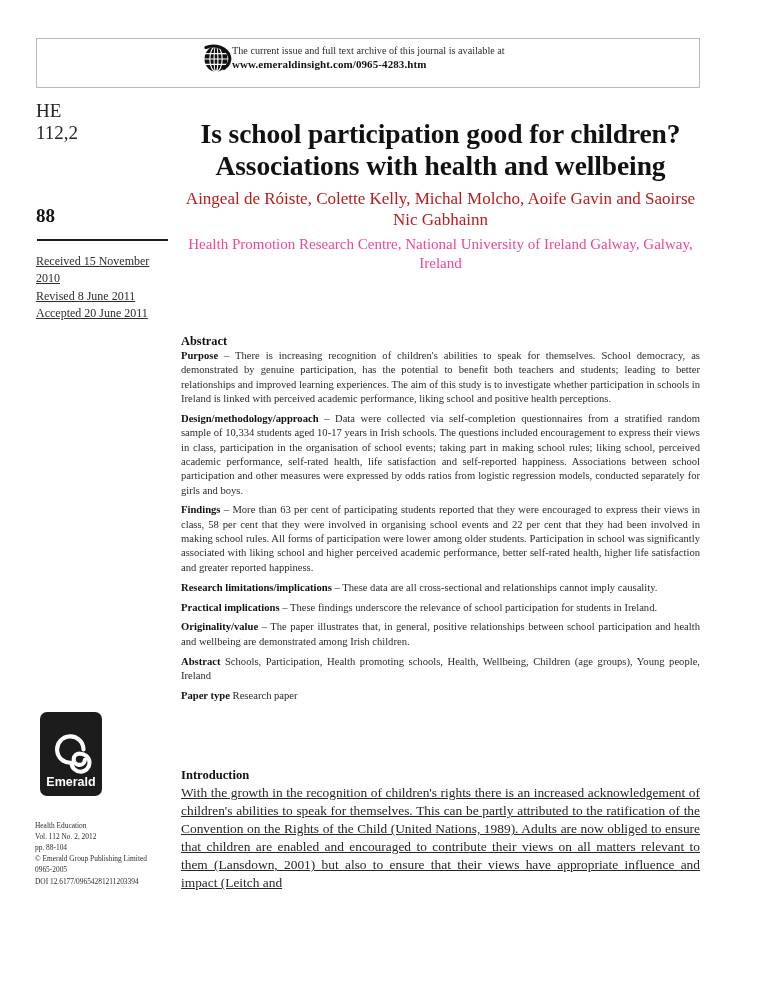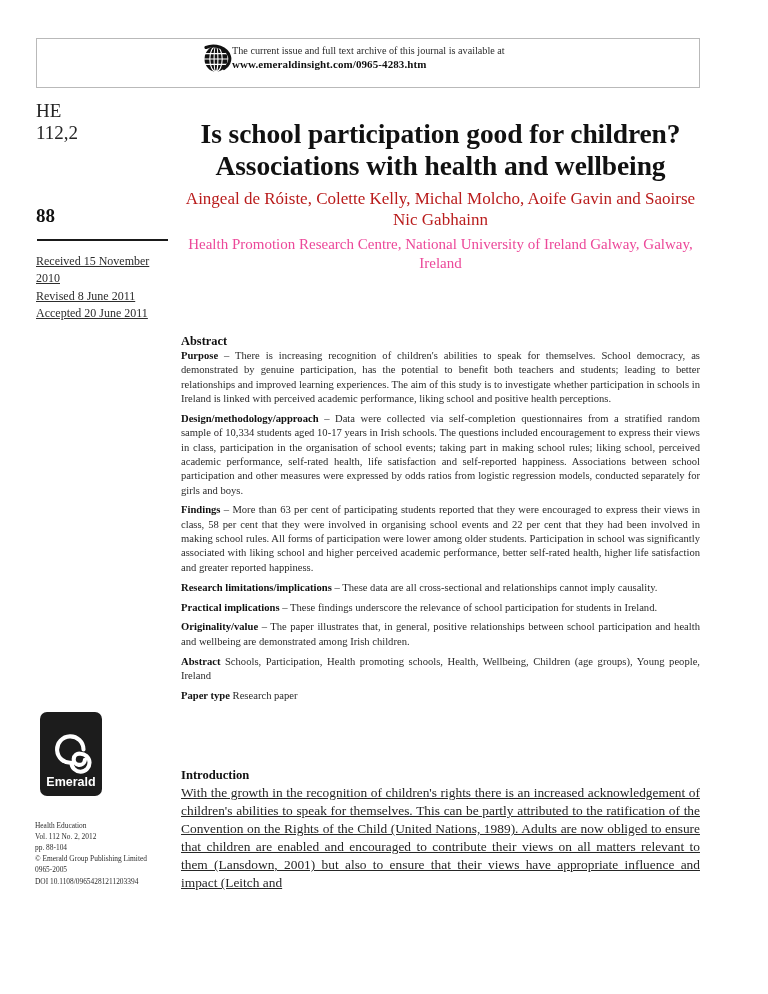--- a/index.html
+++ b/index.html
@@ -225,21 +225,21 @@
            a5.6 5.6 0 1 0 5.0 6.2" fill="none" stroke="#ffffff" stroke-width="4.1" stroke-linecap="round"></path>
   <text x="31" y="74" fill="#ffffff" font-size="12.5" font-family="Liberation Sans, sans-serif" font-weight="bold" text-anchor="middle">Emerald</text>
 </svg>
 
 <div class="imprint">
   <div>Health Education</div>
   <div>Vol. 112 No. 2, 2012</div>
   <div>pp. 88-104</div>
   <div>© Emerald Group Publishing Limited</div>
   <div>0965-2005</div>
-  <div>DOI 10.1108/09654281211203394</div>
+  <div>DOI 12.6177/09654281211203394</div>
 </div>
 
 <div class="main-col">
   <h1 class="title">Is school participation good for children? Associations with health and wellbeing</h1>
   <div class="authors">Aingeal de Róiste, Colette Kelly, Michal Molcho, Aoife Gavin and Saoirse Nic Gabhainn</div>
   <div class="affiliation">Health Promotion Research Centre, National University of Ireland Galway, Galway, Ireland</div>
 </div>
 
 <div class="abstract-block">
   <div class="sec-head">Abstract</div>

